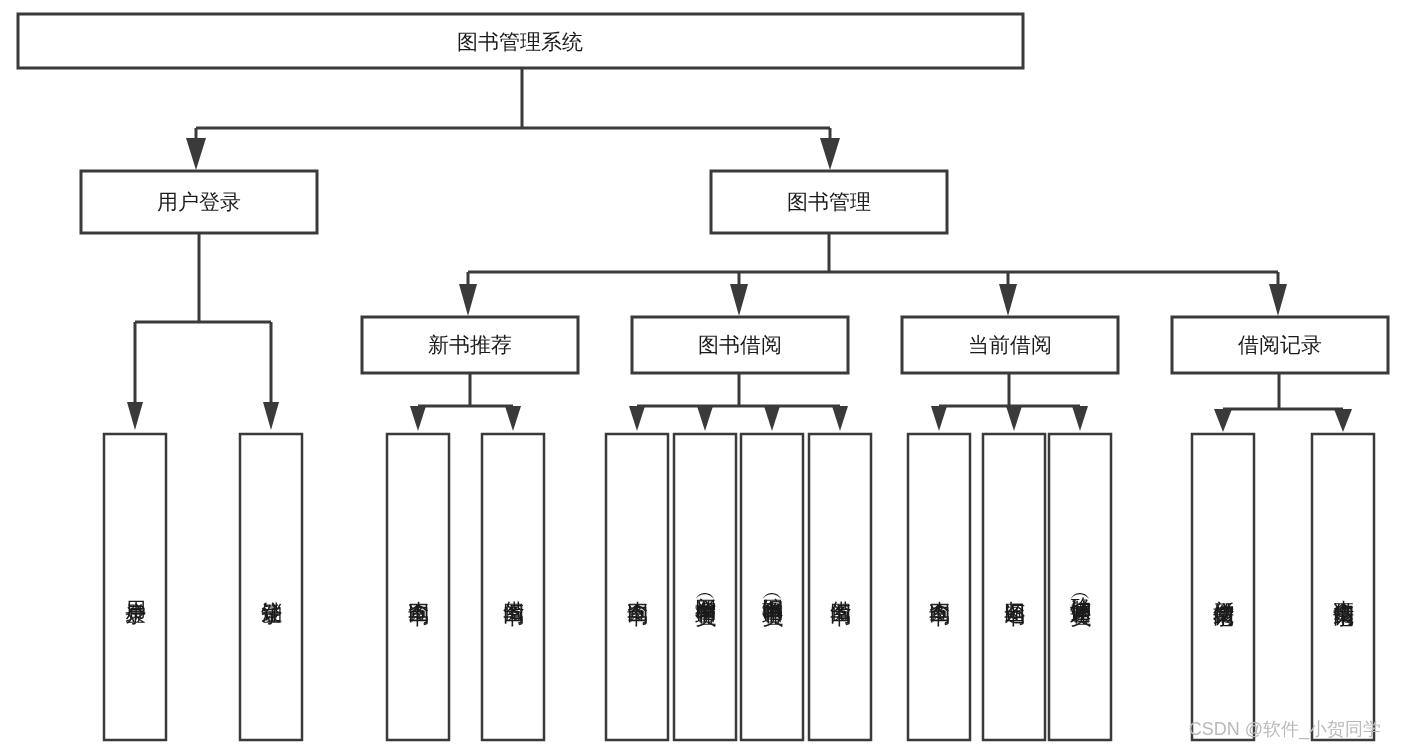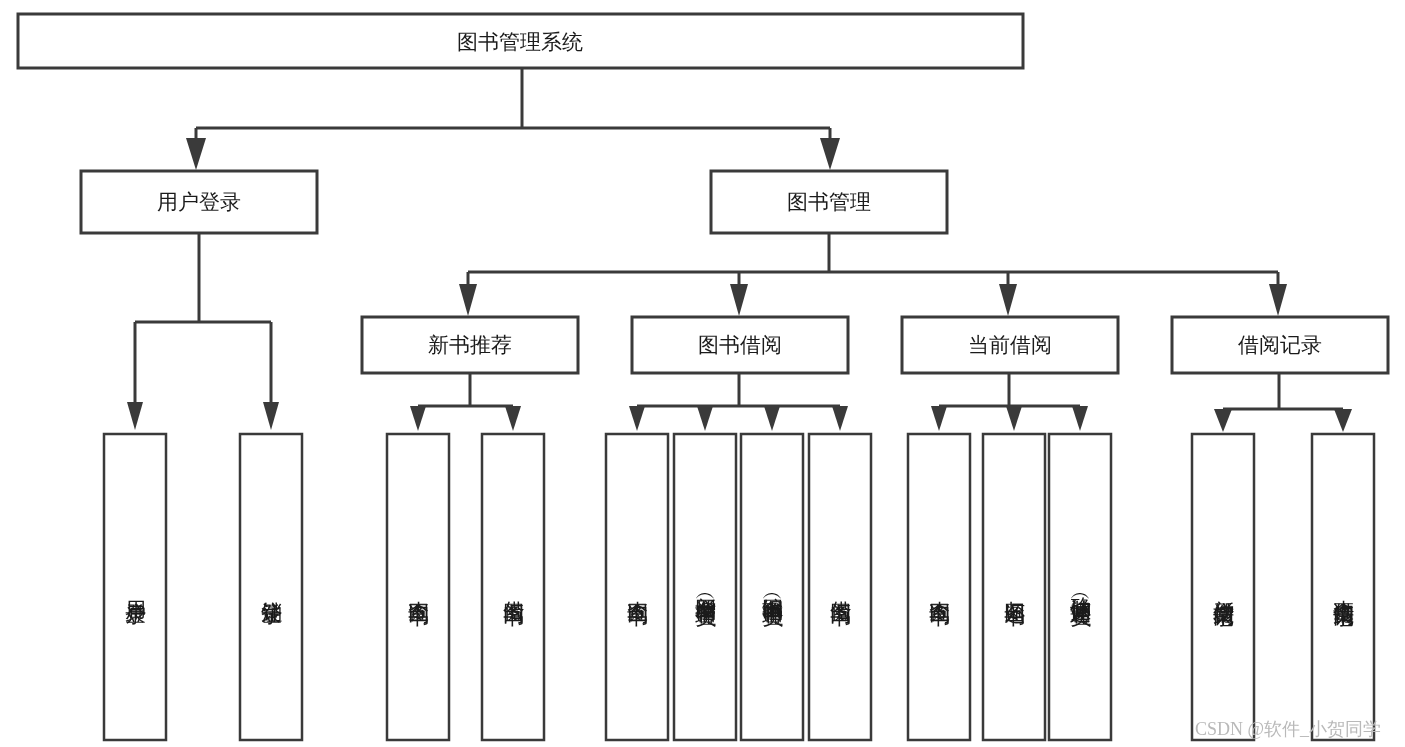--- a/index.html
+++ b/index.html
@@ -67,21 +67,21 @@
     line-height: 1.12;
     color: #1b1b1b;
     letter-spacing: 1.5px;
     white-space: nowrap;
     text-align: center;
   }
   .watermark {
     position: absolute;
     right: 14px;
     bottom: 6px;
-    font-family: Liberation Serif, serif;
+    font-family: Liberation Sans, sans-serif;
     font-size: 18px;
     color: #b9b9b9;
     white-space: nowrap;
     user-select: none;
   }
 </style>
 </head>
 <body>
 
 <div id="diagram-root">

